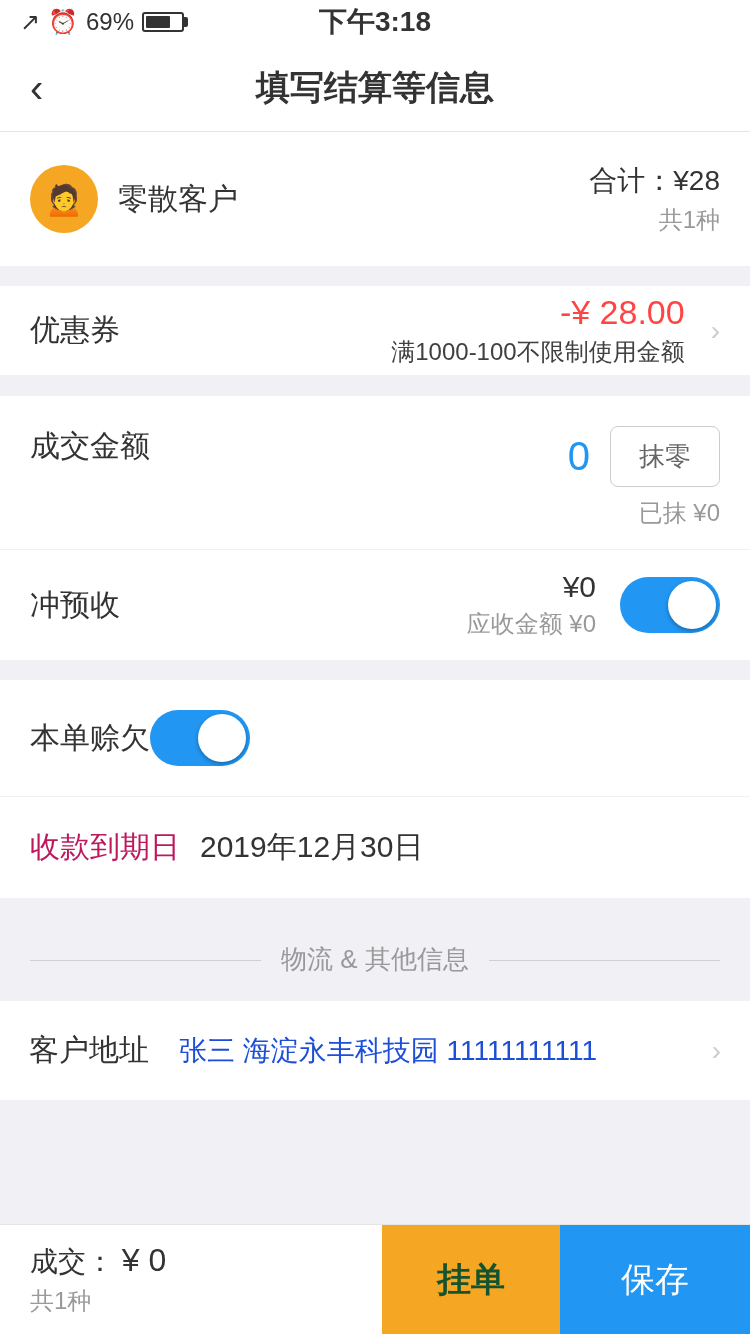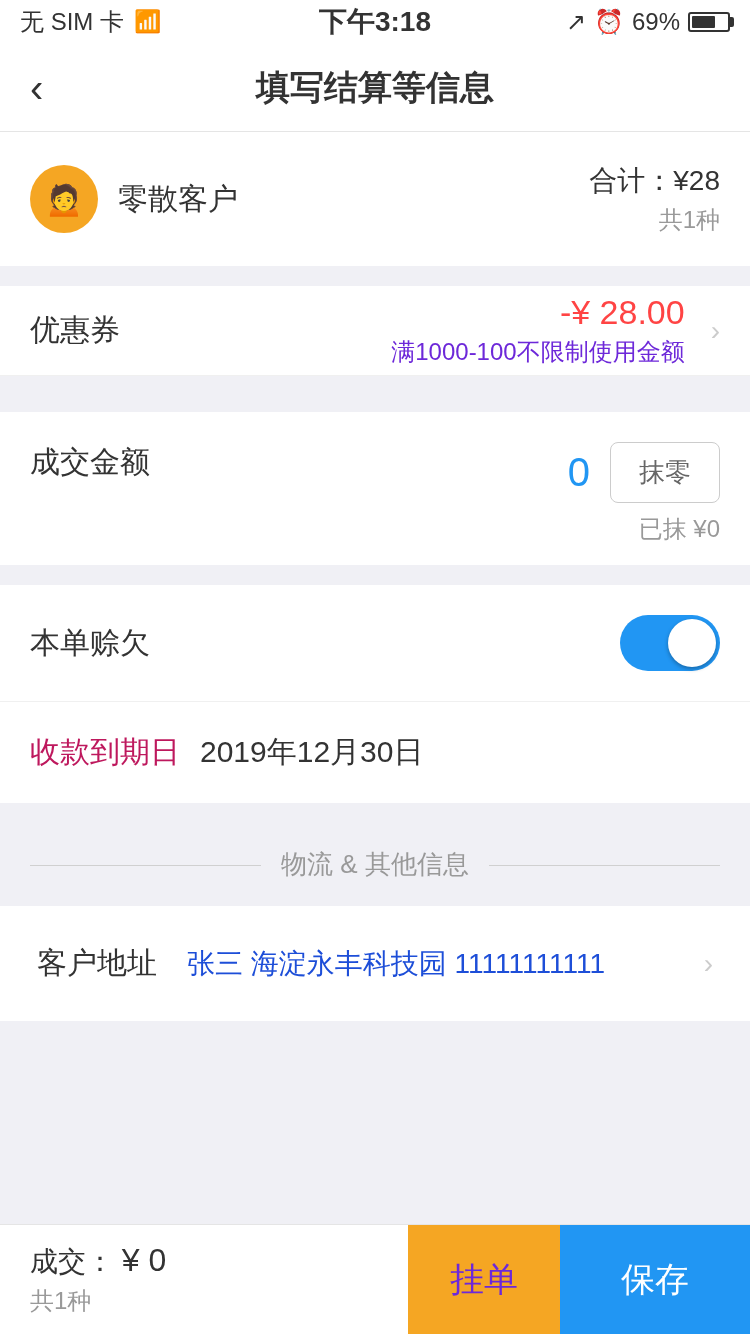--- a/index.html
+++ b/index.html
@@ -157,33 +157,33 @@
       gap: 18px;
       text-align: right;
     }
     .coupon-amount {
       font-size: 34px;
       color: #ff4444;
       font-weight: 500;
     }
     .coupon-desc {
       font-size: 24px;
-      color: #6d28d9;
+      color: #404040;
       margin-top: 4px;
     }
     .chevron-icon {
       color: #ccc;
       font-size: 28px;
       margin-left: 8px;
     }
 
     
     .section-block {
       background: #fff;
-      margin-top: 16px;
+      margin-top: 0;
     }
 
     .transaction-row {
       padding: 30px 30px 10px;
       display: flex;
       align-items: flex-start;
       justify-content: space-between;
     }
     .amount-input-area {
       display: flex;
@@ -259,21 +259,21 @@
       right: 4px;
       box-shadow: 0 2px 4px rgba(0,0,0,0.3);
     }
 
     
     .credit-row {
       background: #fff;
       padding: 30px;
       display: flex;
       align-items: center;
-      justify-content: space-between;
+      justify-content: flex-start;
     }
     .credit-label {
       font-size: 30px;
       color: #333;
     }
 
     
     .duedate-row {
       background: #fff;
       padding: 30px;
@@ -312,21 +312,21 @@
       top: 50%;
       left: 30px;
       right: 30px;
       height: 1px;
       background: #d0d0d0;
     }
 
     
     .address-row {
       background: #fff;
-      padding: 37px;
+      padding: 29px;
       display: flex;
       align-items: center;
       justify-content: space-between;
     }
     .address-label {
       font-size: 30px;
       color: #333;
       flex-shrink: 0;
       margin-right: 30px;
     }
@@ -370,52 +370,48 @@
     .bottom-count {
       font-size: 24px;
       color: #999;
       margin-top: 4px;
     }
     .bottom-actions {
       display: flex;
       height: 100%;
     }
     .btn-hang {
-      width: 152px;
+      width: 178px;
       height: 100%;
       background: #f5a623;
       display: flex;
       align-items: center;
       justify-content: center;
       font-size: 34px;
-      color: #6d28d9;
-      font-weight: 400;
+      color: #14532d;
+      font-weight: 700;
       cursor: pointer;
     }
     .btn-save {
       width: 190px;
       height: 100%;
       background: #2196f3;
       display: flex;
       align-items: center;
       justify-content: center;
       font-size: 34px;
       color: #fff;
       font-weight: 500;
       cursor: pointer;
     }
   </style>
 </head>
 <body>
 
 <div class="status-bar">
-  <div class="status-left">
-    <span>无 SIM 卡</span>
-    <span class="wifi-icon">📶</span>
-  </div>
   <span class="status-center">下午3:18</span>
   <div class="status-right">
     <span>↗</span>
     <span>⏰</span>
     <span>69%</span>
     <div class="battery-bar">
       <div class="battery-fill"></div>
     </div>
   </div>
 </div>
@@ -462,20 +458,32 @@
   <div class="section-block">
     <div class="transaction-row">
       <span class="row-label">成交金额</span>
       <div class="amount-input-area">
         <span class="amount-value">0</span>
         <button class="round-btn">抹零</button>
       </div>
     </div>
     <div class="already-rounded">已抹  ¥0</div>
 
+    <div class="prepay-row">
+      <span class="row-label">冲预收</span>
+      <div class="prepay-right">
+        <div class="prepay-amounts">
+          <div class="prepay-main">¥0</div>
+          <div class="prepay-sub">应收金额 ¥0</div>
+        </div>
+        <div class="toggle">
+          <div class="toggle-knob"></div>
+        </div>
+      </div>
+    </div>
   </div>
 
   <div class="divider"></div>
 
   <div>
     <div class="credit-row">
       <span class="credit-label">本单赊欠</span>
       <div class="toggle">
         <div class="toggle-knob"></div>
       </div>

